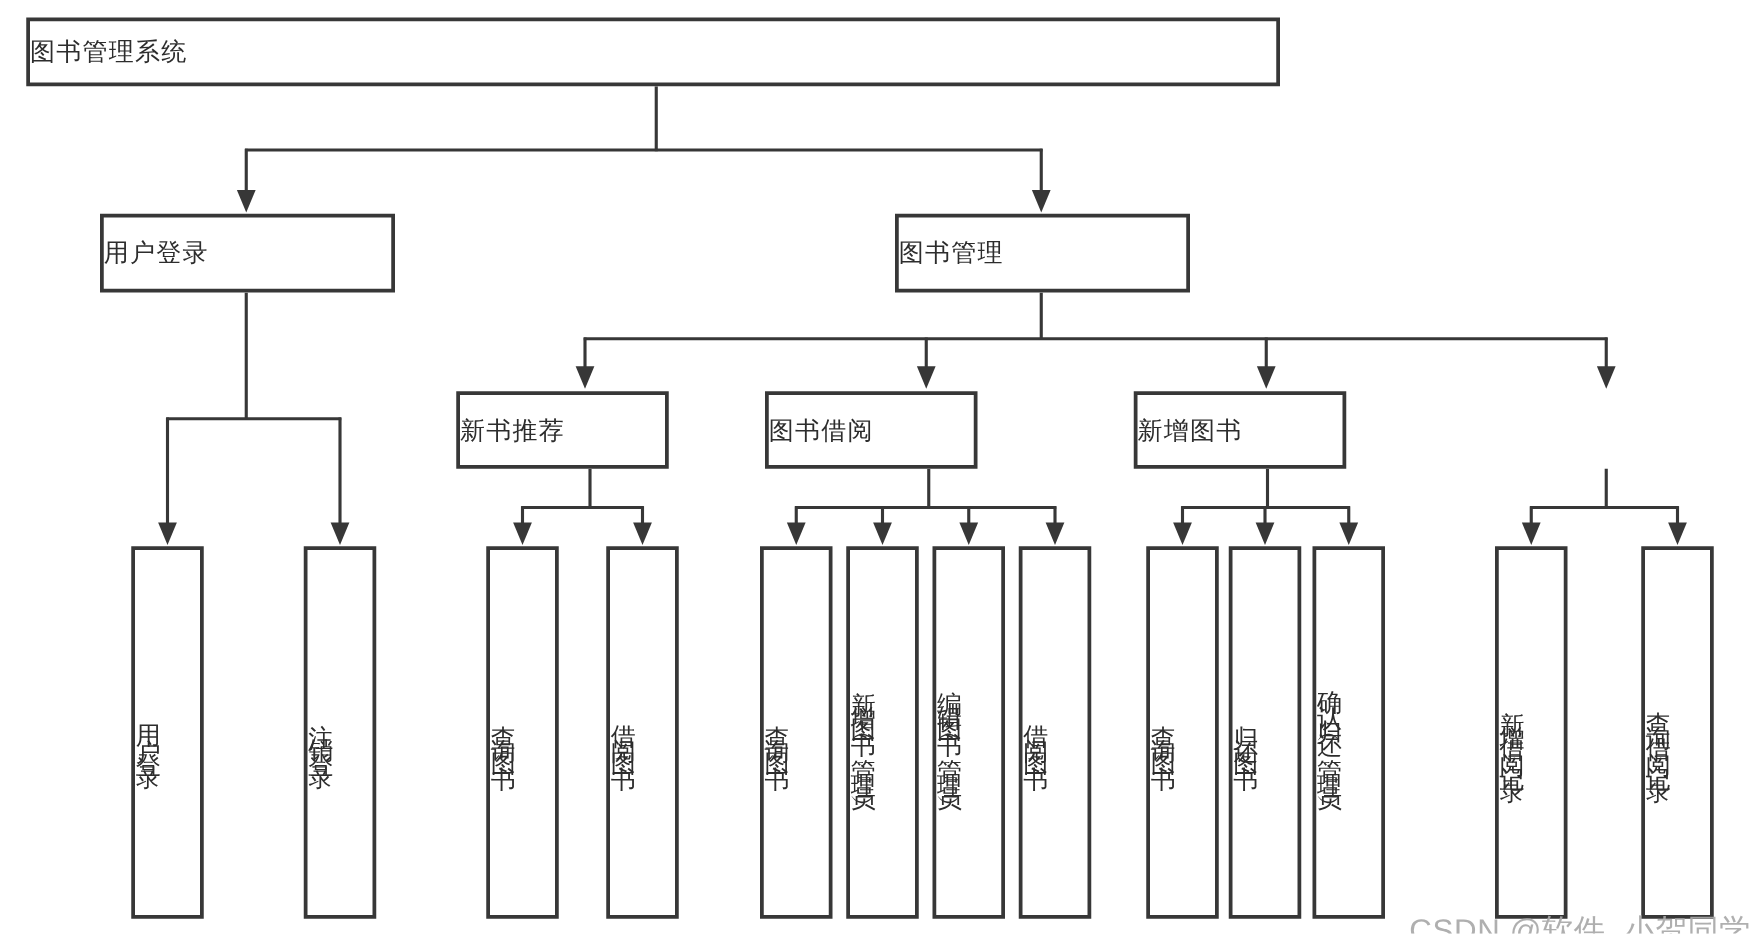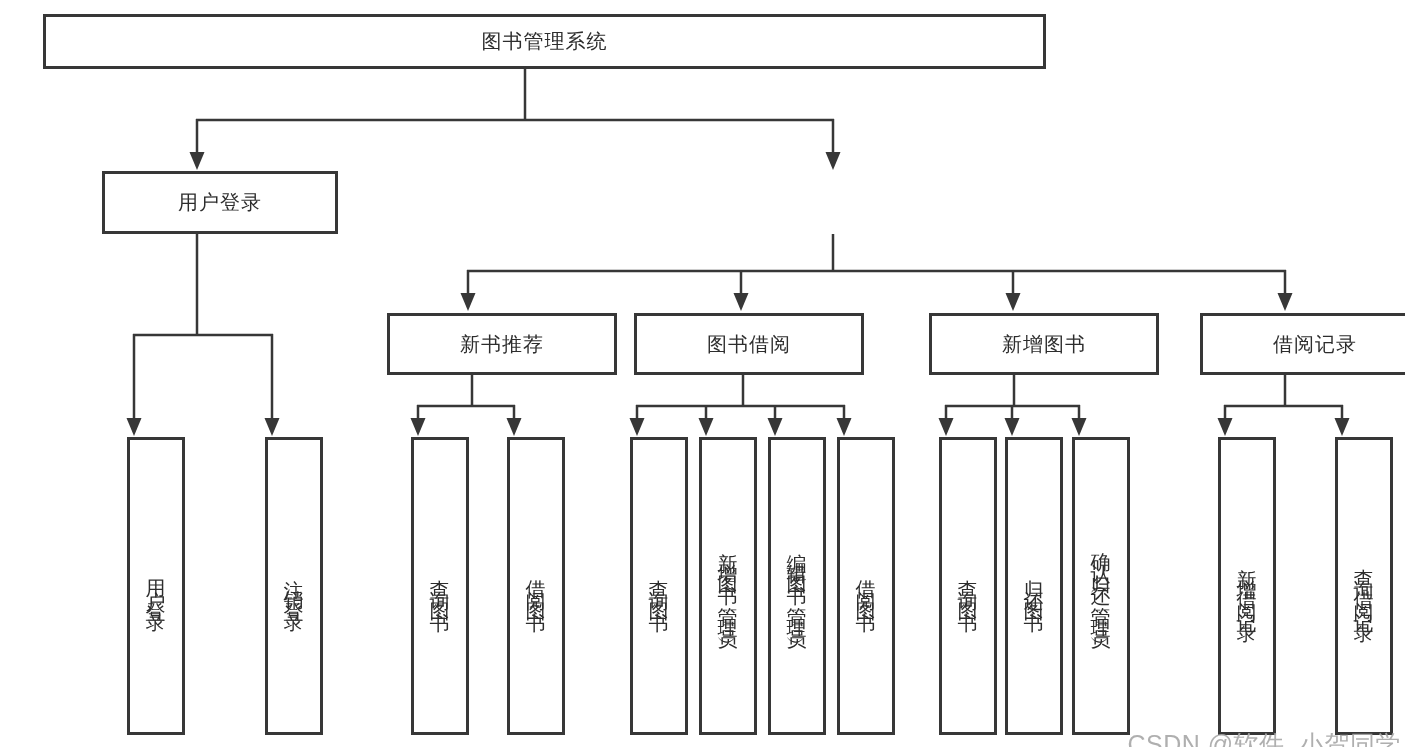--- a/index.html
+++ b/index.html
@@ -22,33 +22,32 @@
     height: 747px;
     z-index: 1;
   }
   .box {
     position: absolute;
     background: #ffffff;
     border: 3px solid #373737;
     box-sizing: border-box;
     display: flex;
     align-items: center;
-    justify-content: center;
+    justify-content: flex-start;
     color: #2d2d2d;
     z-index: 2;
-    margin-left: 22px;
   }
   .h-label {
     font-size: 20px;
     letter-spacing: 1px;
     white-space: nowrap;
   }
   .root  { left: 21px;  top: 14px;  width: 1003px; height: 55px; }
   .lvl2  { top: 171px;  width: 236px; height: 63px; }
-  .lvl3  { top: 313px;  width: 230px; height: 62px; }
+  .lvl3  { top: 313px;  width: 170px; height: 62px; }
   .leaf  { top: 437px;  width: 58px;  height: 298px; }
   .leaf span {
     writing-mode: vertical-rl;
     font-size: 20px;
     letter-spacing: 11px;
     line-height: 1;
     color: #2d2d2d;
   }
   .watermark {
     position: absolute;
@@ -131,33 +130,33 @@
       <polygon points="1334.5,418 1349.5,418 1342,436"></polygon>
   </svg>
 
   <div class="box root">
     <span class="h-label">图书管理系统</span>
   </div>
 
   <div class="box lvl2" style="left:80px">
     <span class="h-label">用户登录</span>
   </div>
+  <div class="box lvl2" style="left:716px">
+    <span class="h-label">图书管理</span>
+  </div>
 
   <div class="box lvl3" style="left:365px">
     <span class="h-label">新书推荐</span>
   </div>
   <div class="box lvl3" style="left:612px">
     <span class="h-label">图书借阅</span>
   </div>
   <div class="box lvl3" style="left:907px">
     <span class="h-label">新增图书</span>
   </div>
-  <div class="box lvl3" style="left:1178px">
-    <span class="h-label">借阅记录</span>
-  </div>
 
   <div class="box leaf" style="left:105px">
     <span>用户登录</span>
   </div>
   <div class="box leaf" style="left:243px">
     <span>注销登录</span>
   </div>
 
   <div class="box leaf" style="left:389px">
     <span>查询图书</span>

